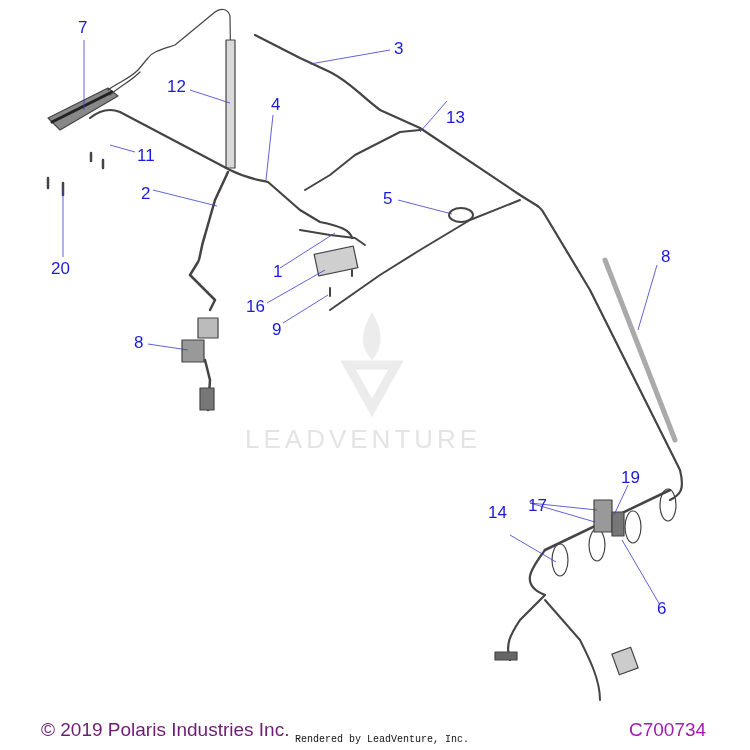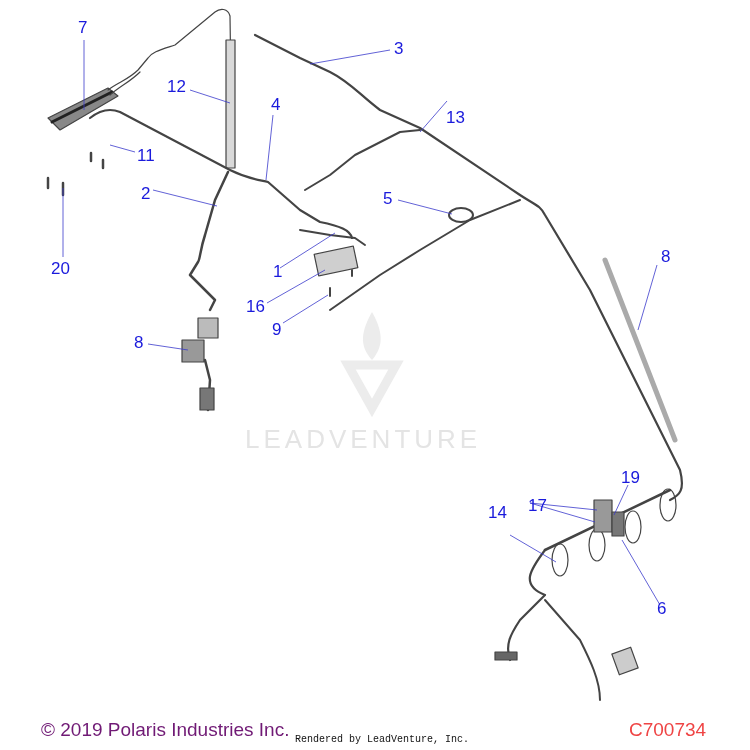--- a/index.html
+++ b/index.html
@@ -1,21 +1,21 @@
 <!DOCTYPE html>
 <html><head>
 <meta charset="utf-8">
 <style>
   html, body { margin:0; padding:0; background:#ffffff; }
   body { width:750px; height:750px; position:relative; overflow:hidden; font-family:"Liberation Sans", sans-serif; }
   #diagram { position:absolute; left:0; top:0; width:750px; height:750px; }
   .callout { position:absolute; color:#1a1adc; font-size:17px; font-family:"Liberation Sans", sans-serif; line-height:1; }
   .footer-copy { position:absolute; left:41px; top:719px; font-size:19px; color:#701a75; font-family:"Liberation Sans", sans-serif; }
   .footer-rendered { position:absolute; left:295px; top:734px; font-size:10px; color:#111; font-family:Liberation Mono, monospace; }
-  .footer-code { position:absolute; left:629px; top:719px; font-size:19px; color:#ef4444; font-family:"Liberation Sans", sans-serif; }
+  .footer-code { position:absolute; left:629px; top:719px; font-size:19px; color:#a21caf; font-family:"Liberation Sans", sans-serif; }
   .watermark-text { position:absolute; left:245px; top:424px; font-size:26px; letter-spacing:4px; color:#e4e4e4; font-family:"Liberation Sans", sans-serif; }
 </style>
 </head>
 <body>
 
 <svg id="diagram" viewBox="0 0 750 750" xmlns="http://www.w3.org/2000/svg">
 
   <g fill="#ececec">
     <path d="M372 312 C362 330 358 345 372 360 C385 345 382 330 372 312 Z"></path>
     <path d="M348 365 L396 365 L372 408 Z" fill="none" stroke="#ececec" stroke-width="9"></path>

